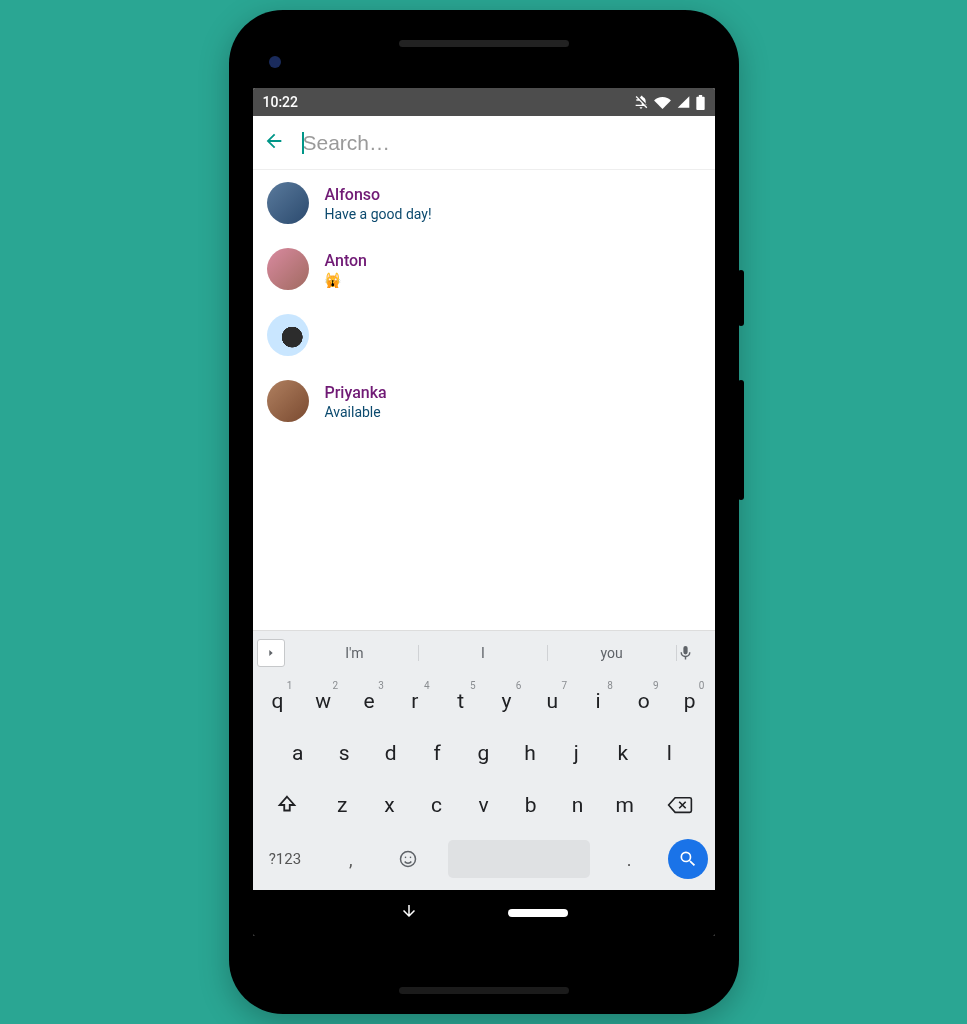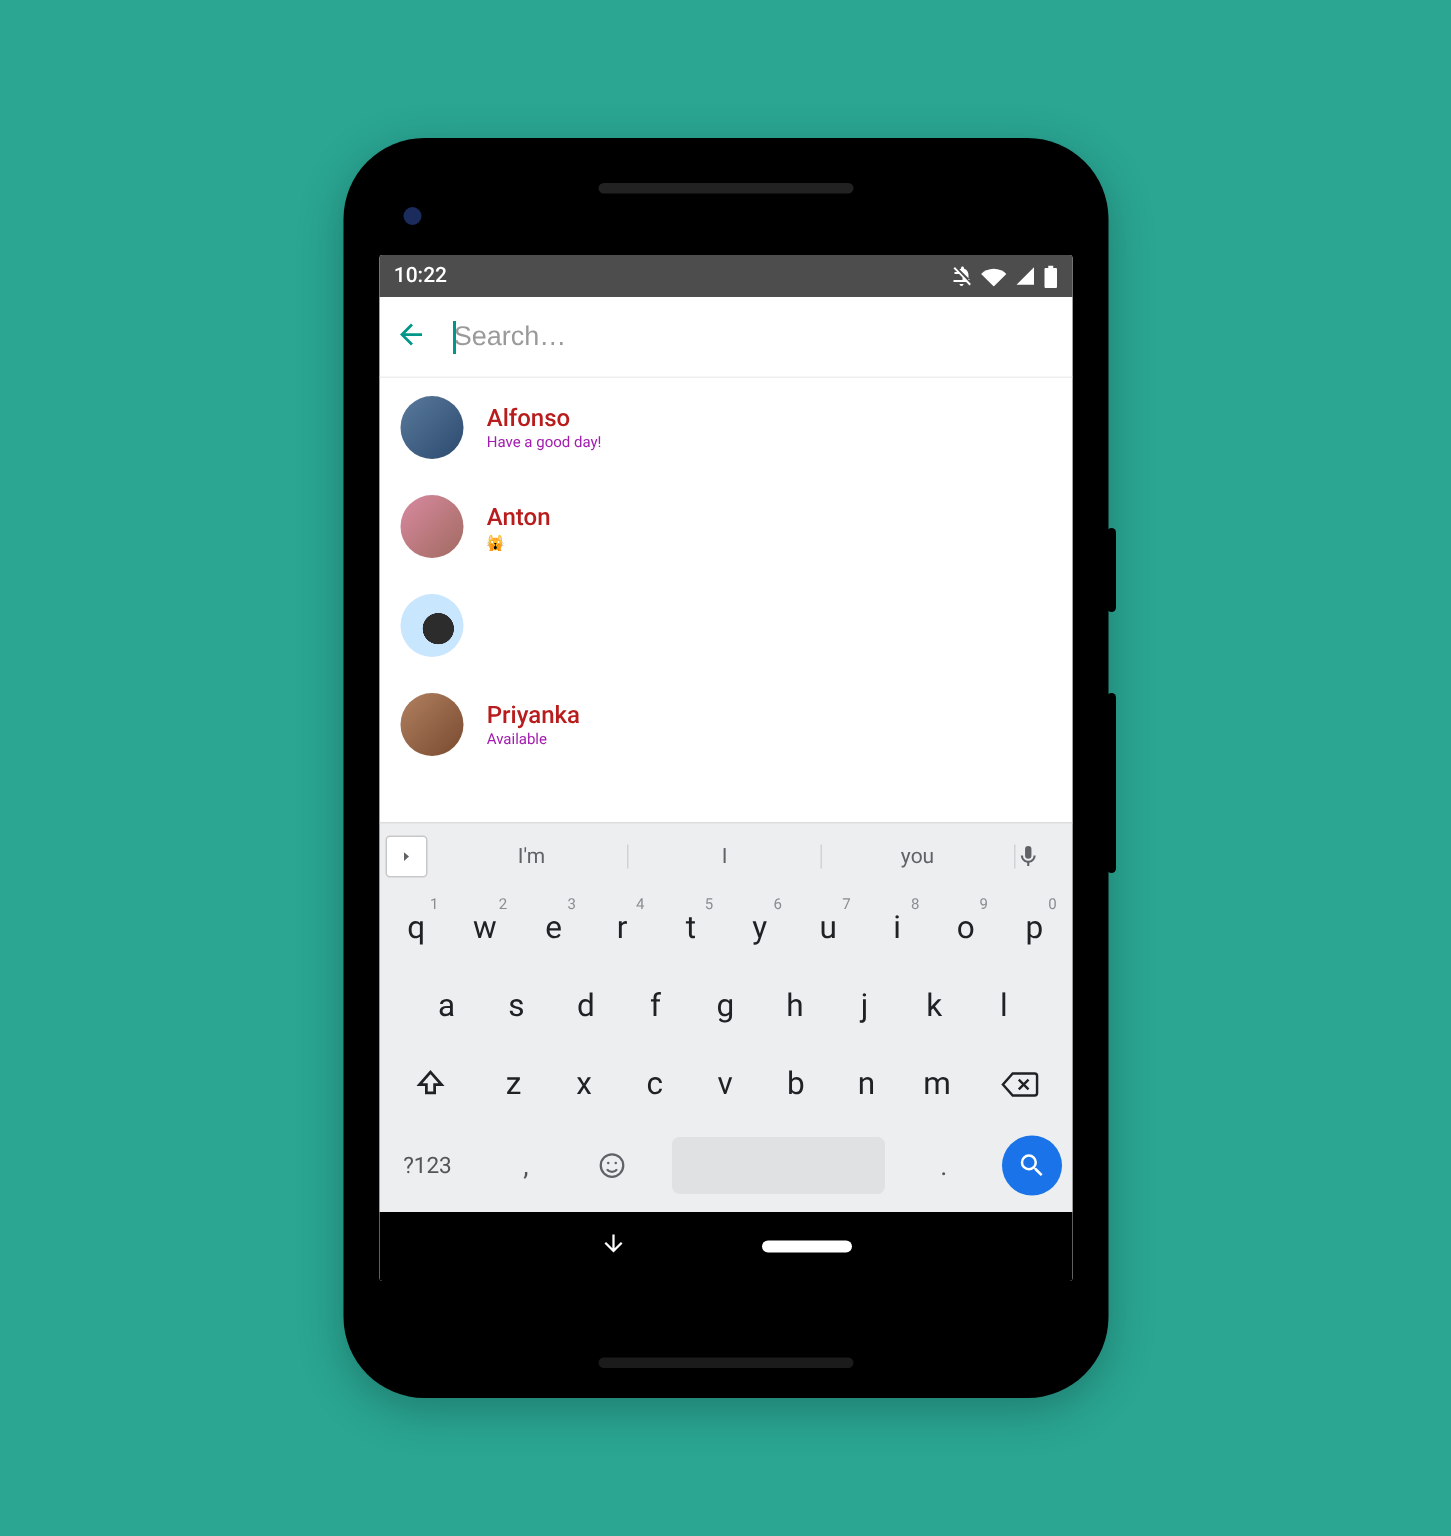--- a/index.html
+++ b/index.html
@@ -8,21 +8,21 @@
     background: #2aa693;
     font-family: Roboto, "Helvetica Neue", Arial, sans-serif;
     display: flex;
     align-items: center;
     justify-content: center;
   }
 
   
   .phone {
     width: 510px;
-    height: 840px;
+    height: 1004px;
     background: #000;
     border-radius: 54px;
     position: relative;
     box-shadow: 0 8px 30px rgba(0,0,0,.25);
     padding: 78px 24px 78px 24px;
   }
   .phone::before { 
     content: "";
     position: absolute;
     top: 46px; left: 40px;
@@ -82,21 +82,21 @@
     background: #fff;
   }
   .back-arrow svg { fill: #009688; }
   .search-input-wrap {
     flex: 1; position: relative;
     display: flex; align-items: center;
   }
   .search-input {
     width: 100%;
     border: none; outline: none;
-    font-size: 18px;
+    font-size: 21px;
     color: #333;
     background: transparent;
   }
   .search-input::placeholder { color: #9a9a9a; }
   .caret {
     position: absolute; left: -1px; top: 50%; transform: translateY(-50%);
     width: 2px; height: 22px; background: #009688;
     animation: blink 1s step-start infinite;
   }
   @keyframes blink { 50% { opacity: 0; } }
@@ -112,22 +112,22 @@
     height: 66px;
     padding: 0 14px;
     gap: 16px;
   }
   .avatar {
     width: 42px; height: 42px; border-radius: 50%;
     flex: none;
     background: #ccc center/cover;
   }
   .row .text { display: flex; flex-direction: column; }
-  .row .name { font-size: 16px; color: #b91c1c; font-weight: 500; }
-  .row .status { font-size: 10px; color: #a21caf; margin-top: 2px; }
+  .row .name { font-size: 16px; color: #701a75; font-weight: 500; }
+  .row .status { font-size: 14px; color: #0c4a6e; margin-top: 2px; }
 
   
   .av0 { background: linear-gradient(135deg,#5a7a9c,#2b4a6e); }
   .av1 { background: linear-gradient(135deg,#d98aa0,#a06a60); }
   .av2 { background: linear-gradient(135deg,#a8b9c7,#7a8b5a); }
   .av3 { background: radial-gradient(circle at 60% 55%, #2c2c2c 0 30%, #c9e6ff 31% 100%); }
   .av4 { background: radial-gradient(circle at 50% 45%, #e7c9a8 0 32%, #0d0e14 33% 100%); }
   .av5 { background: linear-gradient(135deg,#b08060,#7a4a30); }
 
   

